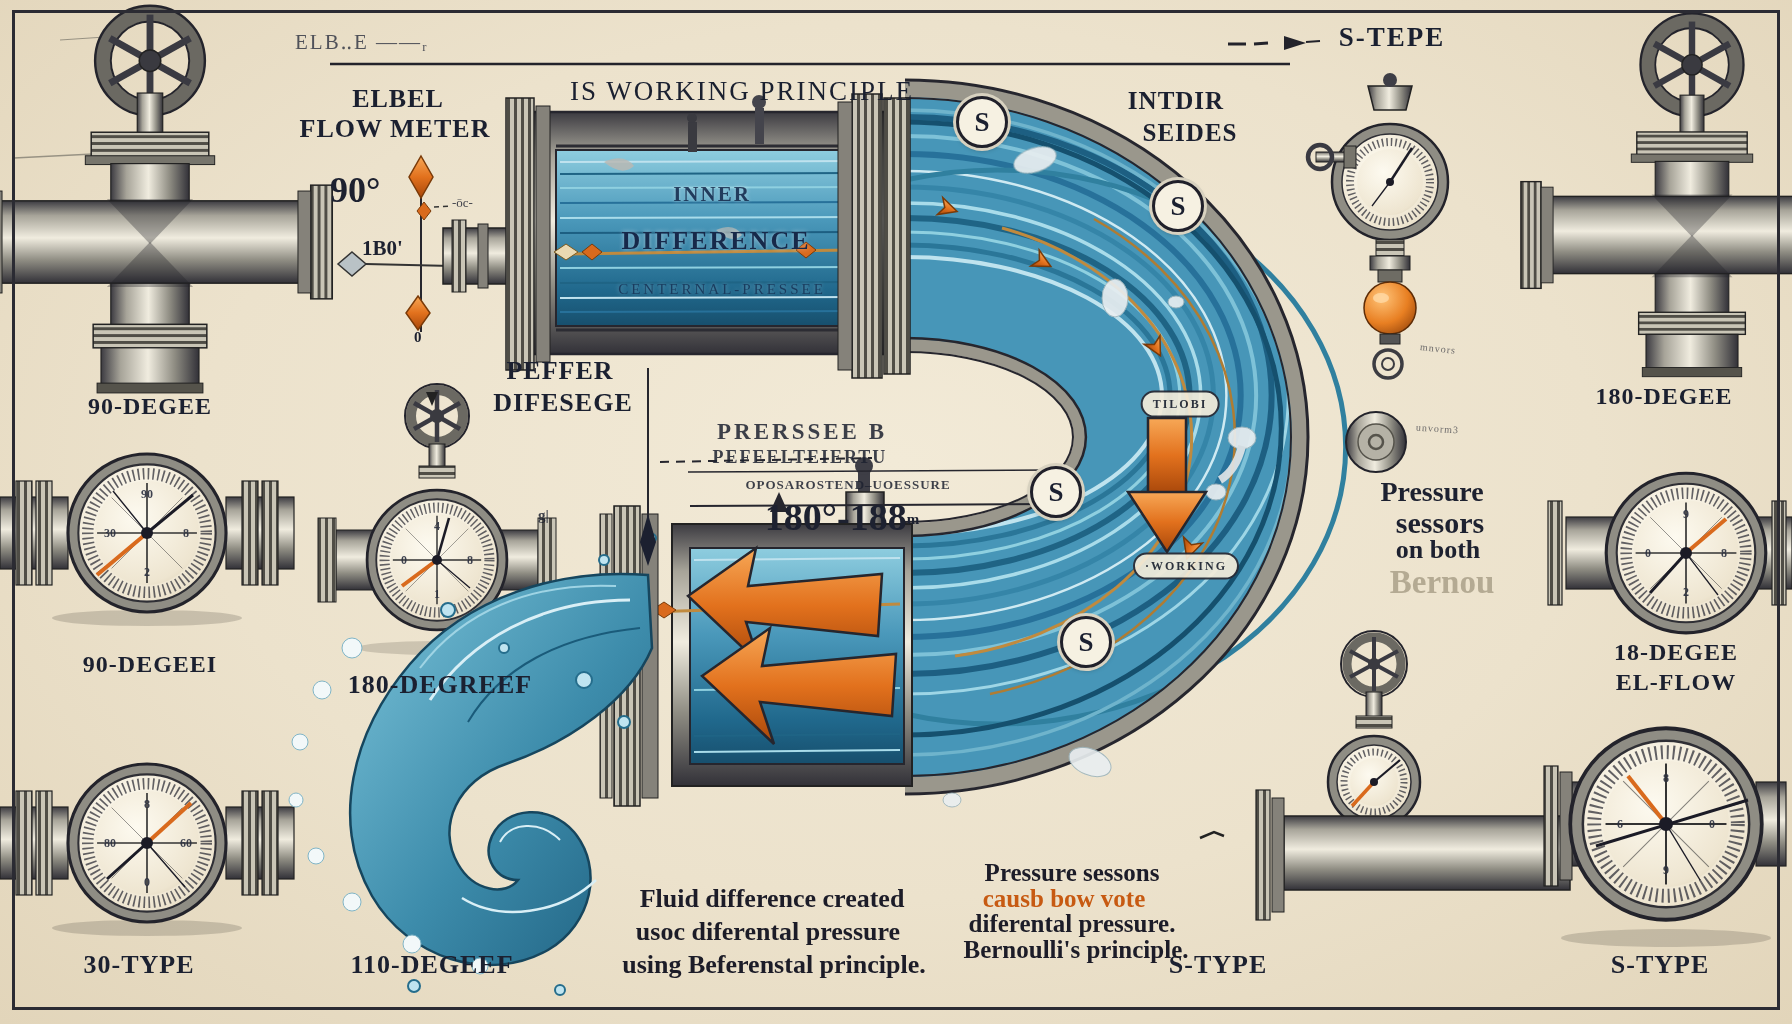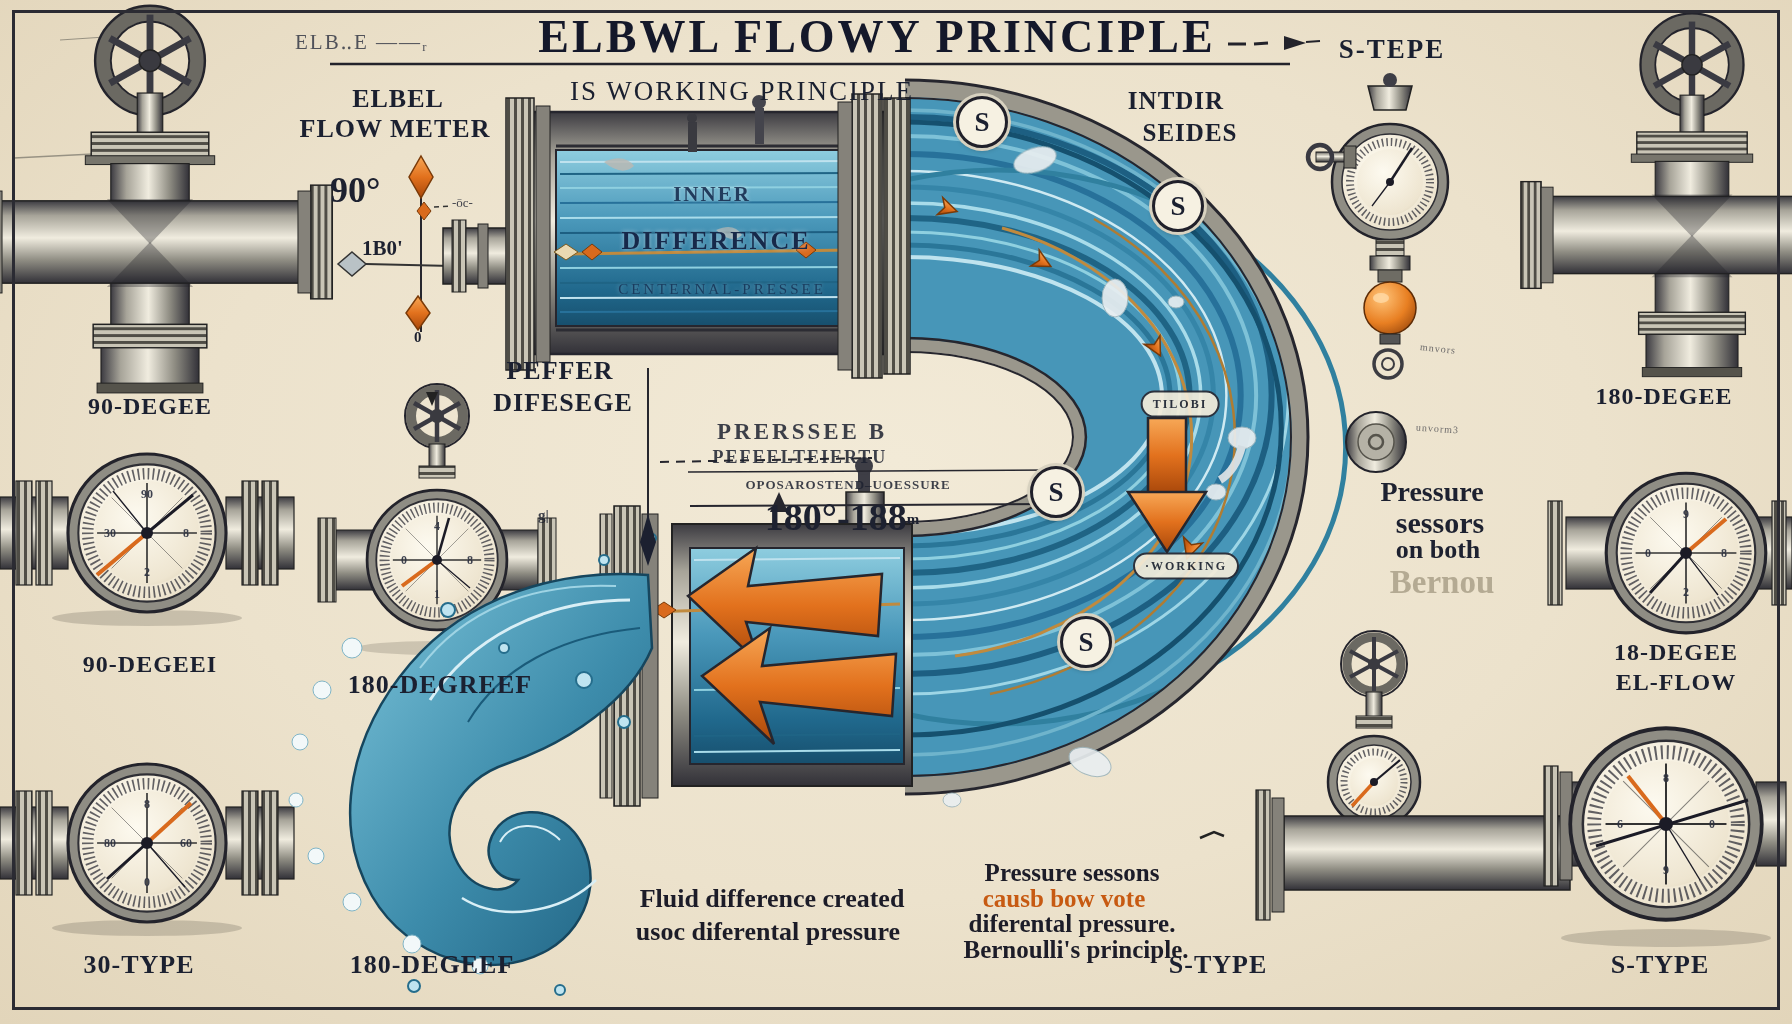--- a/index.html
+++ b/index.html
@@ -460,38 +460,37 @@
     <line x1="1596" y1="846" x2="1748" y2="800" stroke="#1b1b26" stroke-width="3"></line>
     <line x1="1666" y1="824" x2="1628" y2="776" stroke="#d96a1d" stroke-width="4"></line>
     <line x1="1666" y1="824" x2="1700" y2="880" stroke="#1b1b26" stroke-width="1.4"></line>
     <circle cx="1666" cy="824" r="7" fill="#1b1b26"></circle>
   </g>
 
   <line x1="330" y1="64" x2="1290" y2="64" stroke="#23232b" stroke-width="2.5"></line>
 </svg>
 
 <div class="t scrib" style="left:295px;top:32px;">ELB‥E ——ᵣ</div>
-<div class="t title c" style="left:877px;top:14px;">ELBWL FLOWY PRINCIPLE</div>
 <div class="t sub c" style="left:742px;top:78px;">IS WORKING PRINCIPLE</div>
-<div class="t sub c b" style="left:1392px;top:36px;">S-TEPE</div>
+<div class="t sub c b" style="left:1392px;top:24px;">S-TEPE</div>
 <div class="t lab c" style="left:1176px;top:88px;font-size:25px;">INTDIR</div>
 <div class="t lab c" style="left:1190px;top:120px;font-size:25px;">SEIDES</div>
 
 <div class="t lab2 c" style="left:398px;top:86px;">ELBEL</div>
 <div class="t lab2 c" style="left:395px;top:116px;">FLOW METER</div>
 <div class="t b" style="left:330px;top:172px;font-size:36px;">90°</div>
 <div class="t" style="left:362px;top:238px;font-size:21px;font-weight:bold;">1B0'</div>
 <div class="t" style="left:414px;top:330px;font-size:15px;font-weight:bold;">0</div>
 <div class="t gar" style="left:452px;top:196px;font-size:13px;">-ōc-</div>
 
 <div class="t lab c" style="left:150px;top:394px;">90-DEGEE</div>
 <div class="t lab c" style="left:150px;top:652px;">90-DEGEEI</div>
 <div class="t lab2 c" style="left:139px;top:952px;">30-TYPE</div>
 <div class="t lab2 c" style="left:440px;top:672px;">180-DEGREEF</div>
-<div class="t lab2 c" style="left:432px;top:952px;">180-DEGEEF</div>
+<div class="t lab2 c" style="left:432px;top:952px;">110-DEGEEF</div>
 
 <div class="t pipeTxt c gar" style="left:712px;top:184px;font-size:21px;letter-spacing:2px;font-weight:bold;">INNER</div>
 <div class="t pipeTxt c" style="left:716px;top:228px;font-size:26px;letter-spacing:2px;font-weight:bold;">DIFFERENCE</div>
 <div class="t pipeTxt c gar" style="left:722px;top:282px;font-size:15px;letter-spacing:3px;opacity:.7;">CENTERNAL-PRESSEE</div>
 
 <div class="t lab2 c" style="left:560px;top:358px;">PEFFER</div>
 <div class="t lab2 c" style="left:563px;top:390px;">DIFESEGE</div>
 <div class="t gar c" style="left:802px;top:420px;font-size:23px;letter-spacing:3px;font-weight:bold;">PRERSSEE B</div>
 <div class="t gar c" style="left:800px;top:448px;font-size:18px;letter-spacing:2px;font-weight:bold;">PEFEELTEIERTU</div>
 <div class="t gar c" style="left:848px;top:478px;font-size:13px;letter-spacing:1px;font-weight:bold;">OPOSAROSTEND–UOESSURE</div>
@@ -515,20 +514,21 @@
 <div class="t c b faded" style="left:1442px;top:566px;font-size:33px;">Bernou</div>
 
 <div class="t lab c" style="left:1664px;top:384px;">180-DEGEE</div>
 <div class="t lab c" style="left:1676px;top:640px;">18-DEGEE</div>
 <div class="t lab c" style="left:1676px;top:670px;">EL-FLOW</div>
 <div class="t lab2 c" style="left:1218px;top:952px;">S-TYPE</div>
 <div class="t lab2 c" style="left:1660px;top:952px;">S-TYPE</div>
 
 <div class="t par c" style="left:772px;top:886px;font-size:26px;">Fluid difference created</div>
 <div class="t par c" style="left:768px;top:919px;font-size:26px;">usoc diferental pressure</div>
+<div class="t par c" style="left:774px;top:952px;font-size:26px;">using Beferenstal principle.</div>
 
 <div class="t par c" style="left:1072px;top:860px;">Pressure sessons</div>
 <div class="t par c orange" style="left:1064px;top:886px;">causb bow vote</div>
 <div class="t par c" style="left:1072px;top:911px;">diferental pressure.</div>
 <div class="t par c" style="left:1076px;top:937px;">Bernoulli's principle.</div>
 
 <div>
   <span class="dd" style="left:147px;top:494px;">90</span>
   <span class="dd" style="left:110px;top:533px;">30</span>
   <span class="dd" style="left:186px;top:533px;">8</span>

